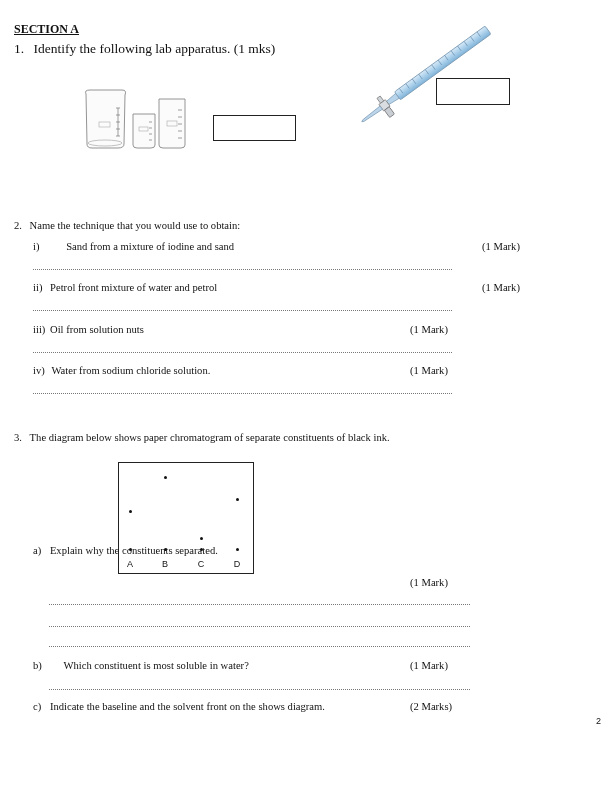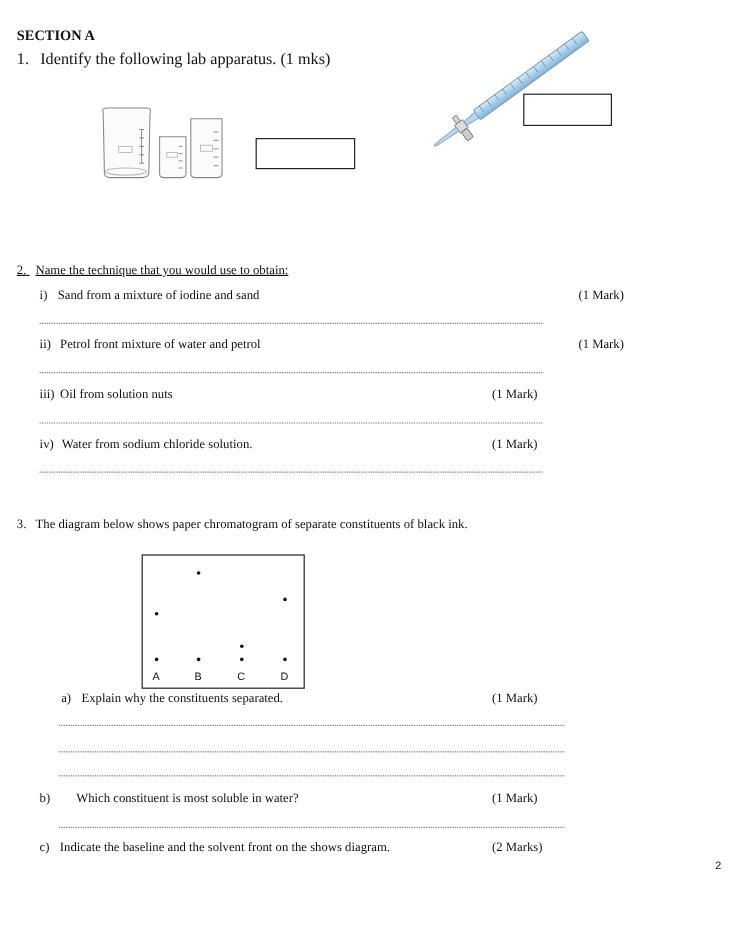--- a/index.html
+++ b/index.html
@@ -1,20 +1,20 @@
 <!DOCTYPE html>
 <html><head>
 <meta charset="utf-8">
 <style>
   html, body { margin: 0; padding: 0; background: #ffffff; }
   body { width: 612px; height: 792px; position: relative; overflow: hidden;
          font-family: "Liberation Serif", "DejaVu Serif", serif; color: #111; }
   .abs { position: absolute; }
   .t11 { font-size: 10.6px; line-height: 13px; white-space: nowrap; }
-  .section-title { left: 14px; top: 22px; font-size: 12px; font-weight: bold; }
+  .section-title { left: 14px; top: 22px; font-size: 12px; font-weight: bold; text-decoration: underline; }
   .q1 { left: 14px; top: 41px; font-size: 13.5px; }
   .answer-box { border: 1px solid #222; background: #fff; }
   .dots { border-top: 1px dotted #777; height: 0; }
   .marks { text-align: center; }
   .chrom { left: 118px; top: 462px; width: 136px; height: 112px; border: 1px solid #222; box-sizing: border-box; }
   .spot { position: absolute; width: 3px; height: 3px; border-radius: 50%; background: #111; }
   .lane-label { position: absolute; font-family: "Liberation Sans", "DejaVu Sans", sans-serif; font-size: 9px; line-height: 10px; top: 96px; width: 10px; text-align: center; margin-left: -5px; }
   .page-num { left: 596px; top: 716px; font-family: "Liberation Sans", "DejaVu Sans", sans-serif; font-size: 9px; }
 </style>
 </head>
@@ -91,28 +91,28 @@
     <path d="M-44 -3 L-56 -2 L-56 2 L-44 3 Z" fill="#b8d4ea" stroke="#7a9ab3" stroke-width="0.7"></path>
     <rect x="-64" y="-4" width="8" height="8" fill="#d9dde2" stroke="#777" stroke-width="0.7"></rect>
     <rect x="-62" y="-10" width="4" height="6" fill="#cfd4da" stroke="#777" stroke-width="0.7"></rect>
     <rect x="-63" y="4" width="6" height="9" rx="1" fill="#c9ced5" stroke="#666" stroke-width="0.7"></rect>
     <path d="M-64 -2 L-86 -1 L-88 0 L-86 1 L-64 2 Z" fill="#bcd5ea" stroke="#7a9ab3" stroke-width="0.7"></path>
   </g>
 </svg>
 
 <div class="abs answer-box" style="left:436px; top:78px; width:72px; height:25px;"></div>
 
-<div class="abs t11" style="left:14px; top:219px;text-decoration:underline;">
+<div class="abs t11" style="left:14px; top:219px;">
   <span>2.</span>
   <span style="margin-left:5px">Name the technique that you would use to obtain:</span>
 </div>
 
 <div class="abs t11" style="left:33px; top:240px;">
   <span>i)</span>
-  <span style="margin-left:6px">Sand from a mixture of iodine and sand</span>
+  <span style="margin-left:24px">Sand from a mixture of iodine and sand</span>
 </div>
 <div class="abs t11 marks" style="left:482px; top:240px;">(1 Mark)</div>
 <div class="abs dots" style="left:33px; top:269px; width:419px;"></div>
 
 <div class="abs t11" style="left:33px; top:281px;">
   <span>ii)</span>
   <span style="margin-left:5px">Petrol front mixture of water and petrol</span>
 </div>
 <div class="abs t11 marks" style="left:482px; top:281px;">(1 Mark)</div>
 <div class="abs dots" style="left:33px; top:310px; width:419px;"></div>
@@ -144,21 +144,21 @@
 <span class="spot" style="left: 9.5px; top: 84.5px;"></span>
     <span class="spot" style="left: 9.5px; top: 47.06px;"></span>
     <span class="spot" style="left: 44.5px; top: 84.5px;"></span>
     <span class="spot" style="left: 44.5px; top: 12.74px;"></span>
     <span class="spot" style="left: 80.5px; top: 84.5px;"></span>
     <span class="spot" style="left: 80.5px; top: 73.58px;"></span>
     <span class="spot" style="left: 116.5px; top: 84.5px;"></span>
     <span class="spot" style="left: 116.5px; top: 34.58px;"></span>
   </div>
 
-<div class="abs t11" style="left:33px; top:576px;margin-left:18px;">
+<div class="abs t11" style="left:33px; top:544px;">
   <span>a)</span>
   <span style="margin-left:6px">Explain why the constituents separated.</span>
 </div>
 <div class="abs t11 marks" style="left:410px; top:576px;">(1 Mark)</div>
 <div class="abs dots" style="left:49px; top:604px; width:421px;"></div>
 <div class="abs dots" style="left:49px; top:626px; width:421px;"></div>
 <div class="abs dots" style="left:49px; top:646px; width:421px;"></div>
 
 <div class="abs t11" style="left:33px; top:659px;">
   <span>b)</span>

